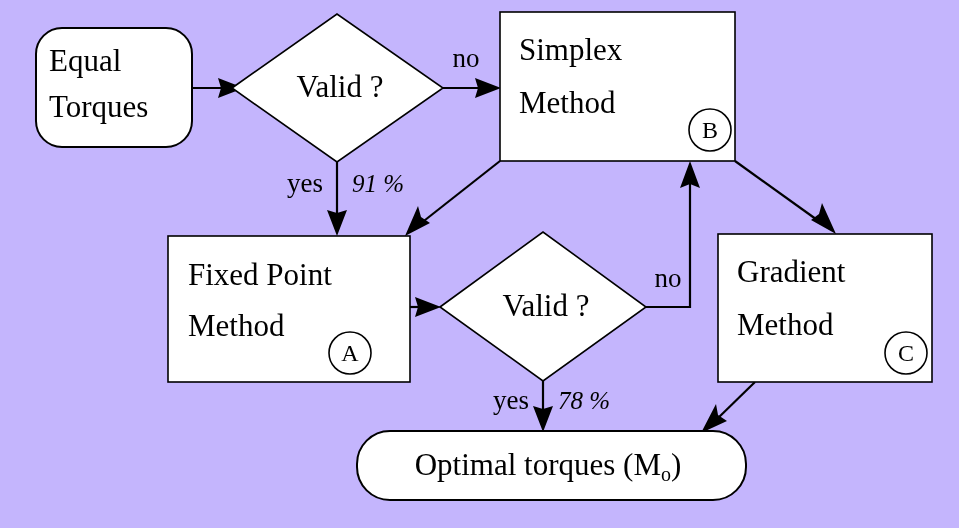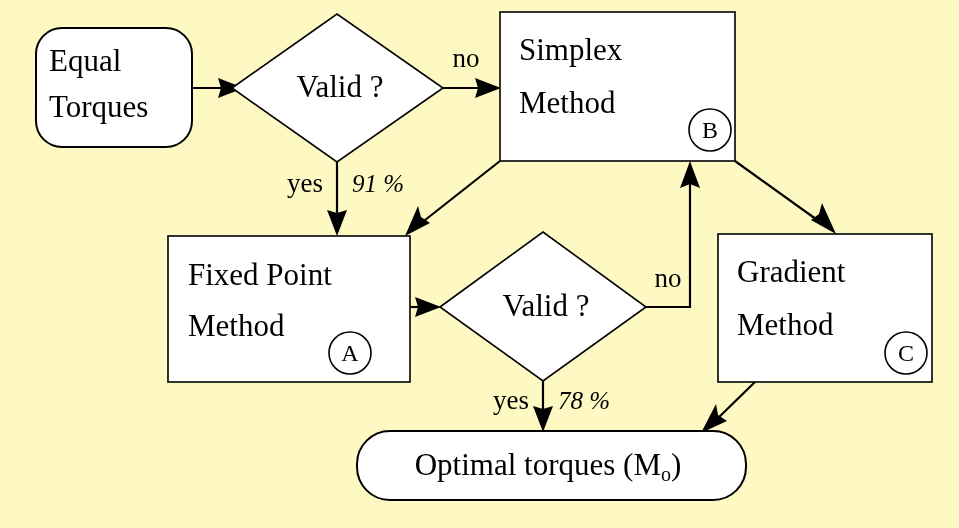--- a/index.html
+++ b/index.html
@@ -4,21 +4,21 @@
 <style>
   html, body {
     margin: 0;
     padding: 0;
     background: #ffffff;
   }
   #canvas {
     position: relative;
     width: 959px;
     height: 528px;
-    background: #fef9c3;
+    background: #c4b5fd;
     overflow: hidden;
     font-family: "Liberation Serif", "DejaVu Serif", serif;
   }
   svg#flow {
     position: absolute;
     left: 0;
     top: 0;
     width: 959px;
     height: 528px;
   }

